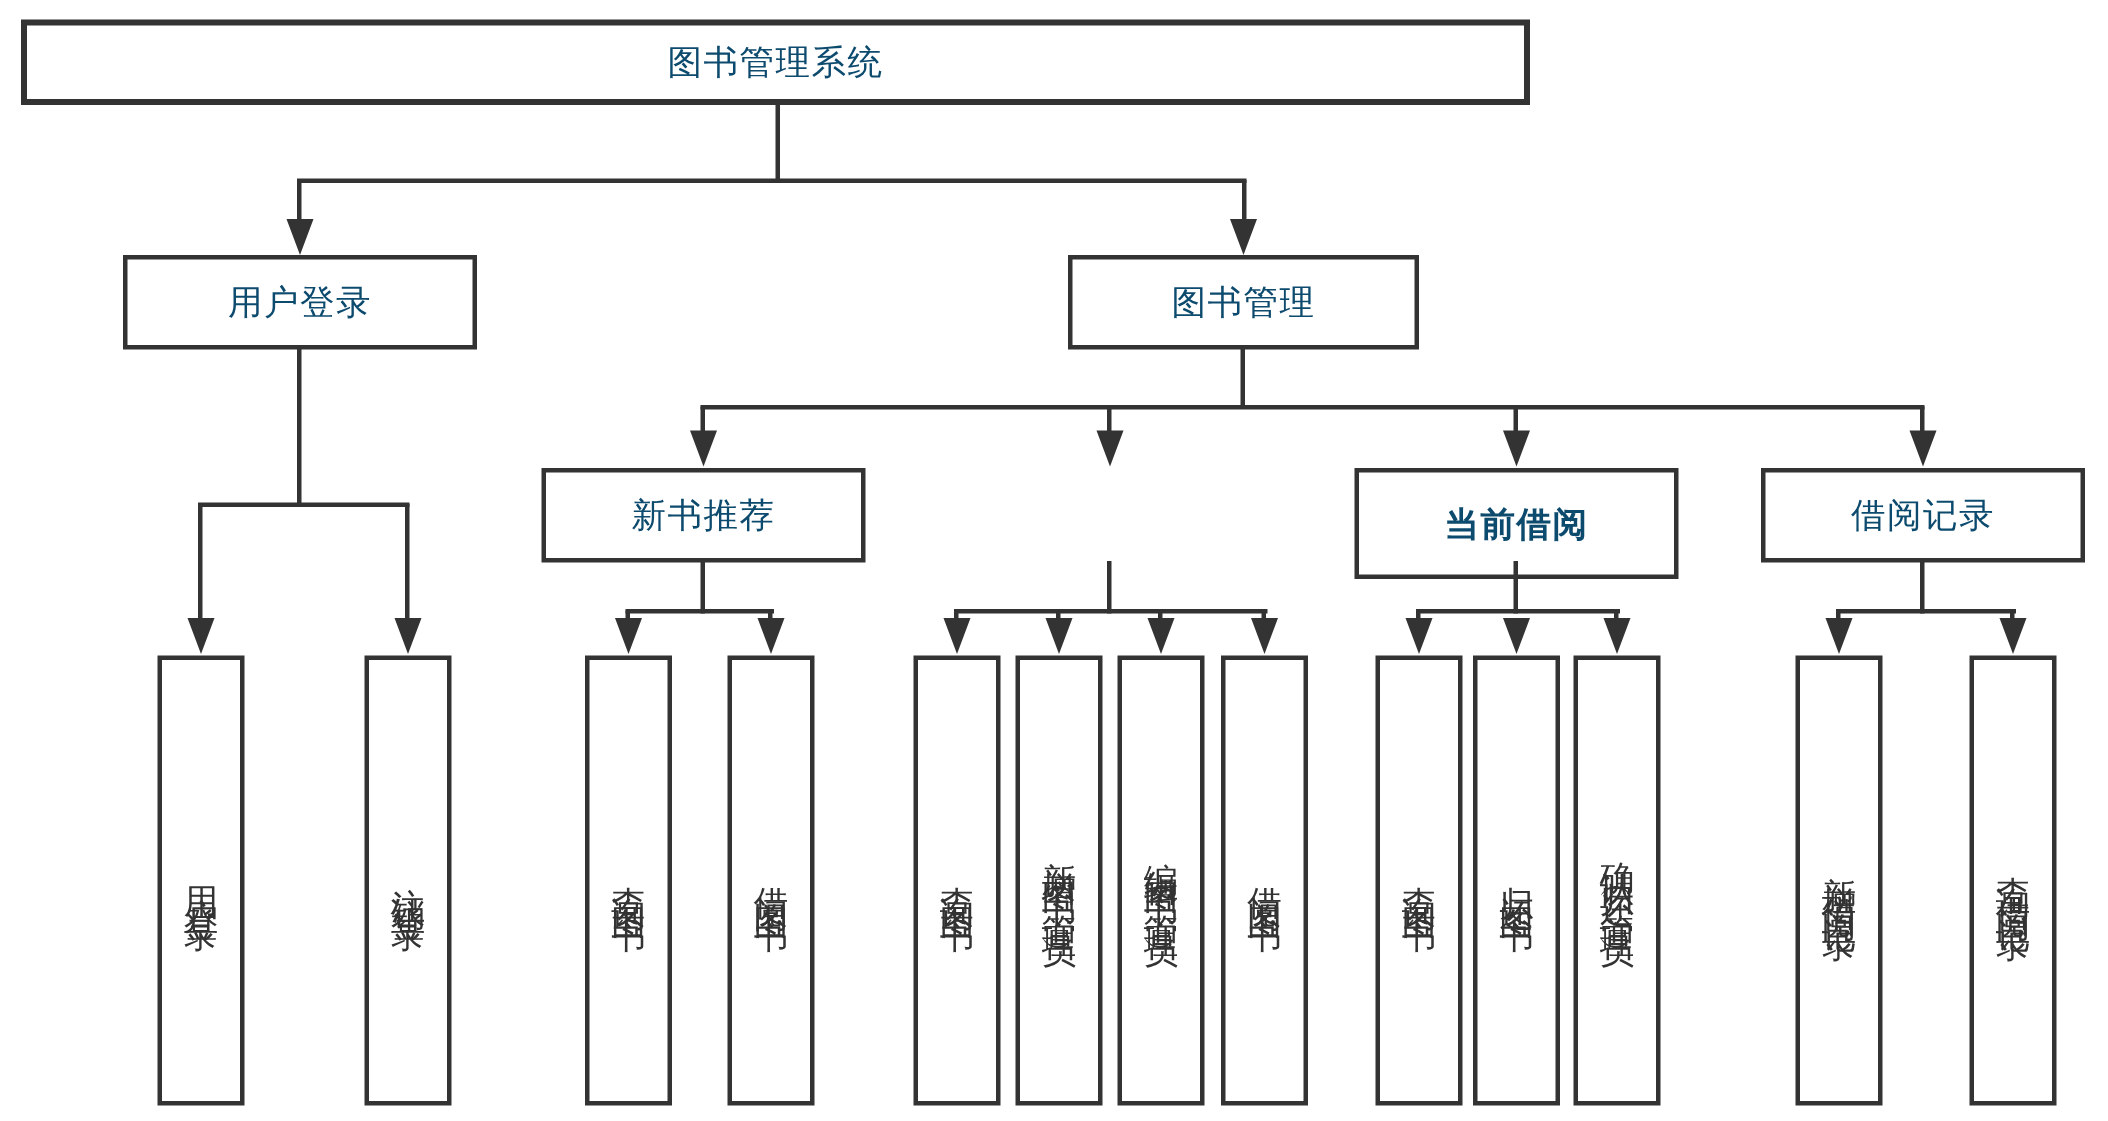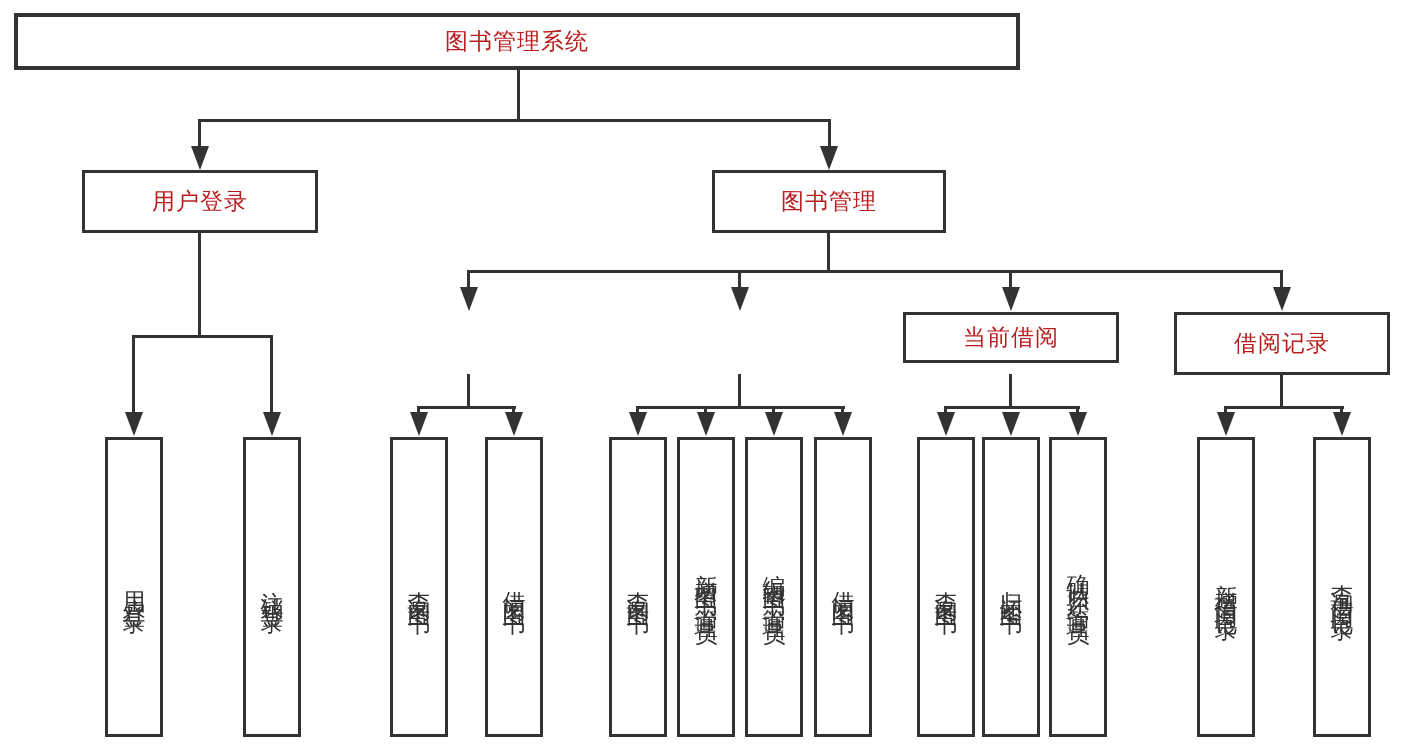--- a/index.html
+++ b/index.html
@@ -16,21 +16,21 @@
     overflow: hidden;
   }
   .box {
     position: absolute;
     border: 3px solid #333333;
     background: #ffffff;
     box-sizing: border-box;
     display: flex;
     align-items: center;
     justify-content: center;
-    color: #b91c1c;
+    color: #0c4a6e;
     font-size: 23px;
     letter-spacing: 1px;
     white-space: nowrap;
   }
   .box.root { border-width: 4px; }
   .vbox {
     position: absolute;
     border: 3px solid #333333;
     background: #ffffff;
     box-sizing: border-box;
@@ -109,21 +109,24 @@
   <div class="hline" style="left:467px; top:270px; width:816px;"></div>
   <div class="vline" style="left:467px; top:271px; height:22px;"></div>
   <div class="vline" style="left:738px; top:271px; height:22px;"></div>
   <div class="vline" style="left:1009px; top:271px; height:22px;"></div>
   <div class="vline" style="left:1280px; top:271px; height:22px;"></div>
   <div class="arrow" style="left:460px; top:287px;"></div>
   <div class="arrow" style="left:731px; top:287px;"></div>
   <div class="arrow" style="left:1002px; top:287px;"></div>
   <div class="arrow" style="left:1273px; top:287px;"></div>
 
-  <div class="box" style="left:903px; top:312px; width:216px; height:51px;">
+  <div class="box" style="left:361px; top:312px; width:216px; height:63px;">
+    <span>新书推荐</span>
+  </div>
+  <div class="box" style="left:903px; top:312px; width:216px; height:74px;font-weight:bold;">
     <span>当前借阅</span>
   </div>
   <div class="box" style="left:1174px; top:312px; width:216px; height:63px;">
     <span>借阅记录</span>
   </div>
 
   <div class="vline" style="left:467px; top:374px; height:35px;"></div>
   <div class="hline" style="left:417px; top:406px; width:99px;"></div>
   <div class="vline" style="left:417px; top:407px; height:10px;"></div>
   <div class="vline" style="left:512px; top:407px; height:10px;"></div>

